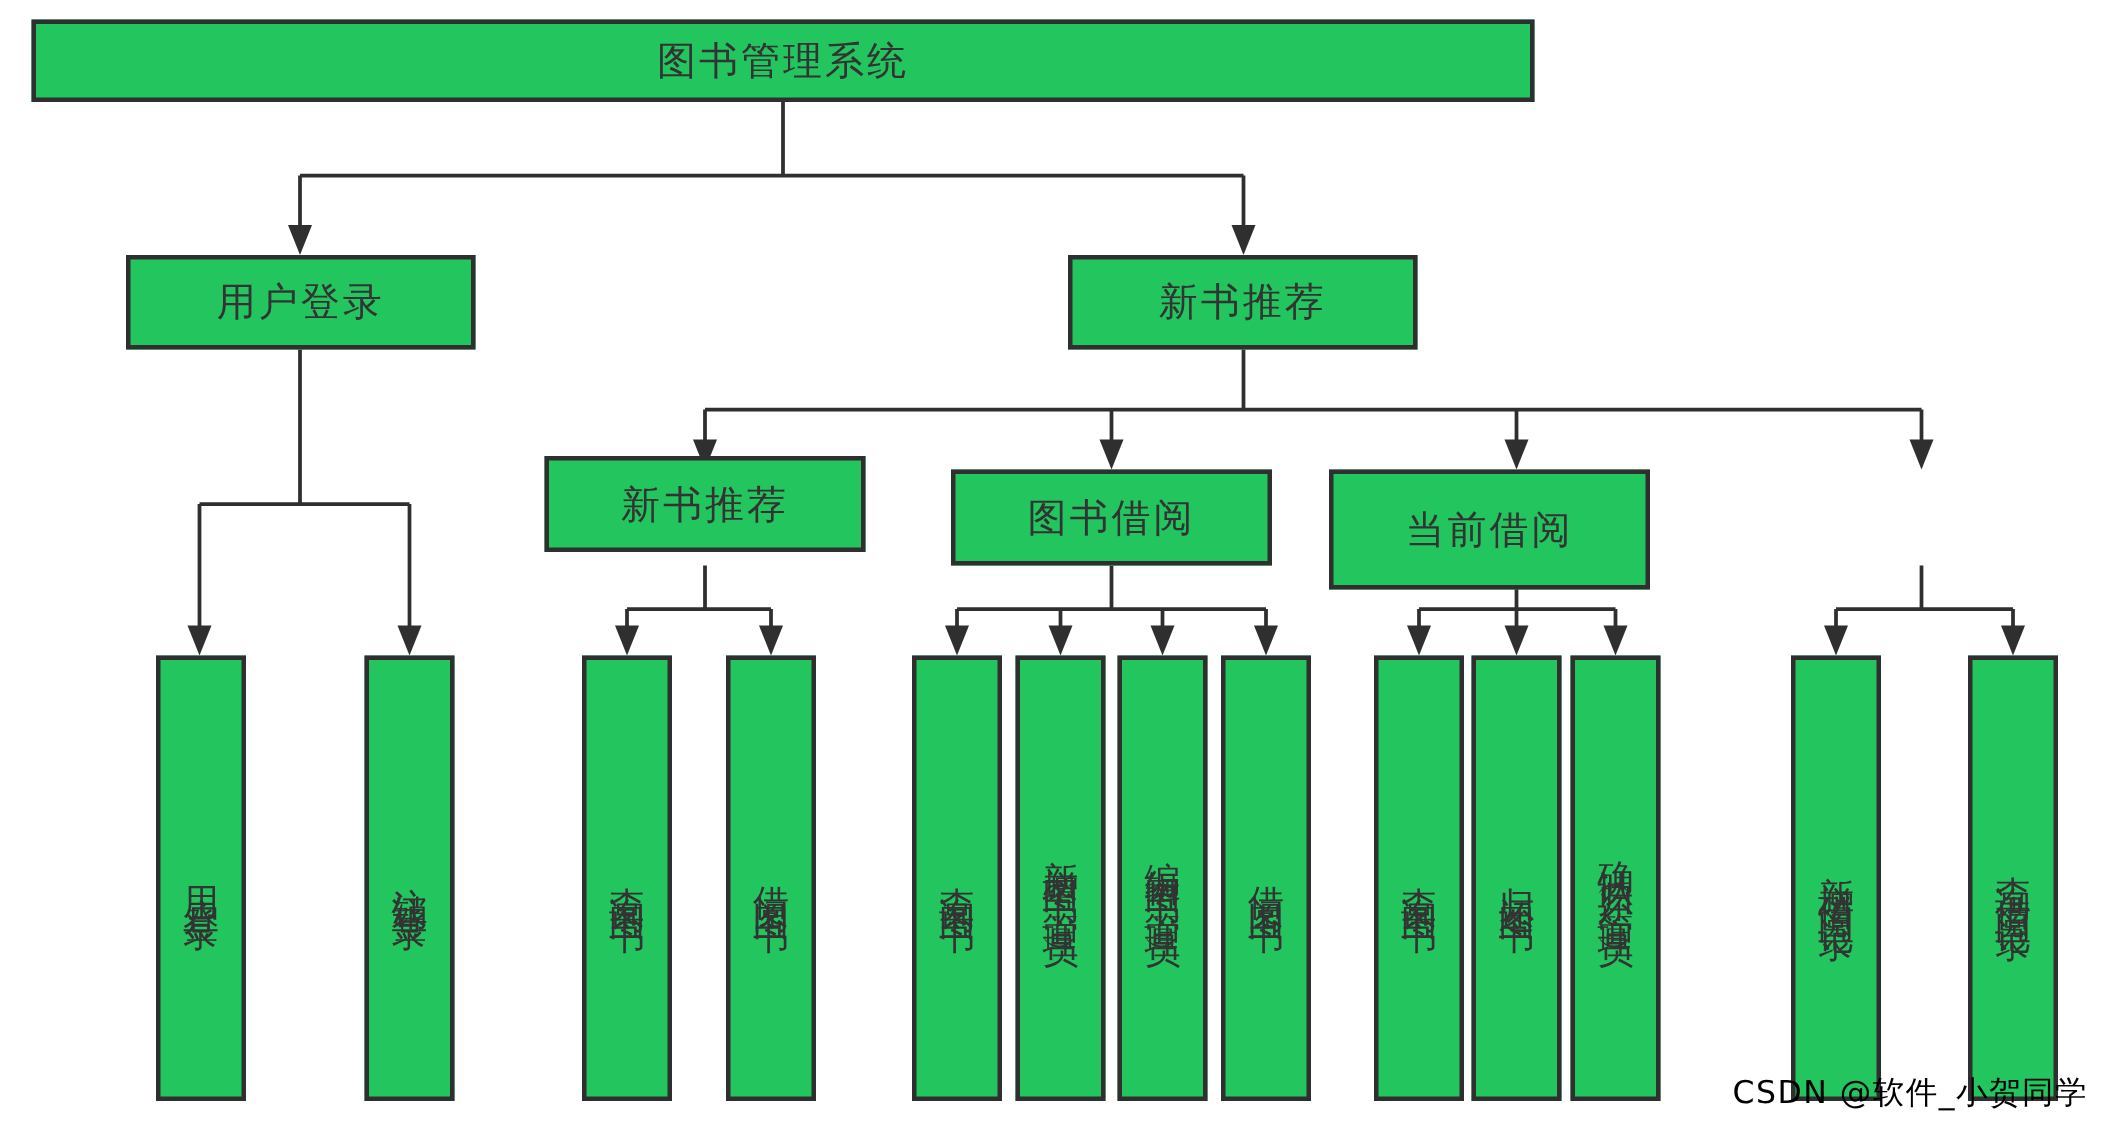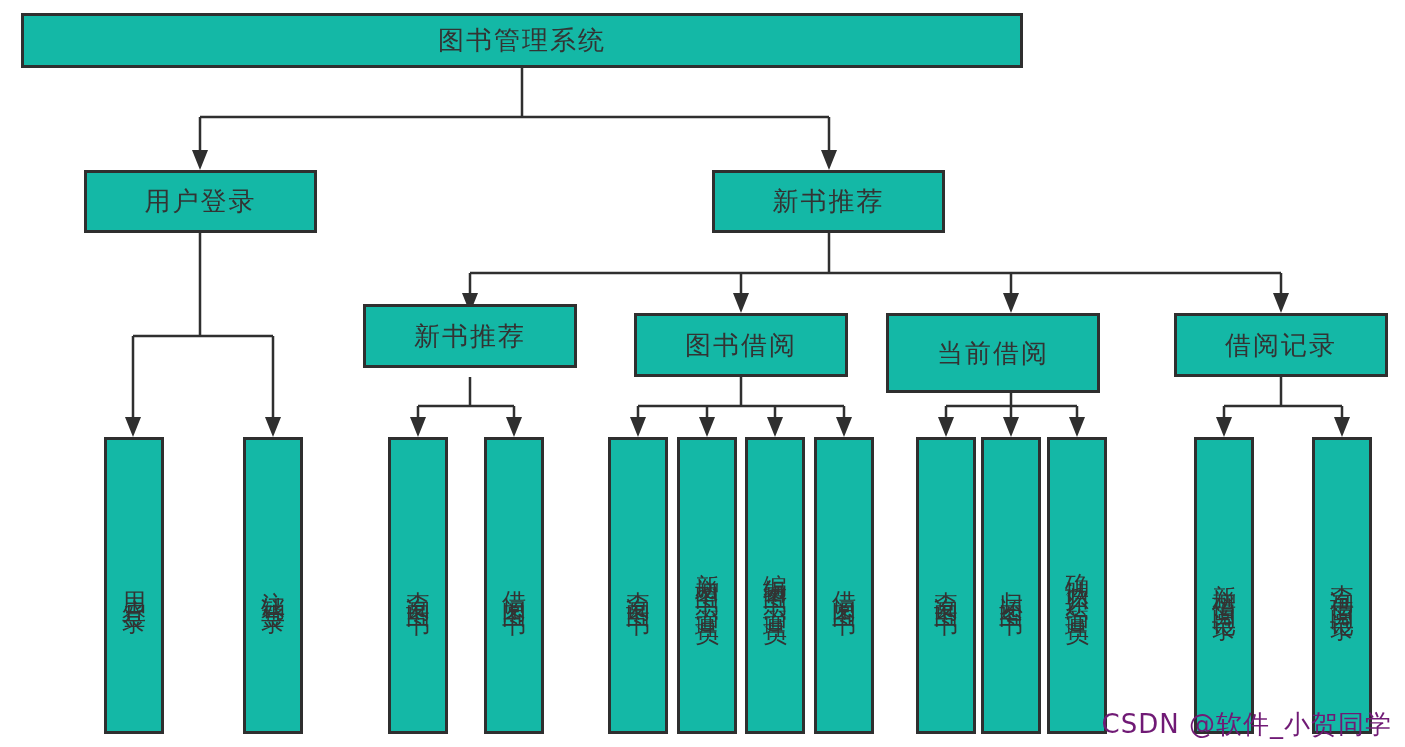--- a/index.html
+++ b/index.html
@@ -15,21 +15,21 @@
     font-family: "DejaVu Sans", "Liberation Sans", sans-serif;
     color: #333333;
     background: #ffffff;
   }
   svg.connectors {
     position: absolute; left: 0; top: 0; z-index: 0;
   }
   .box {
     position: absolute;
     border: 3px solid #2f2f2f;
-    background: #14b8a6;
+    background: #22c55e;
     display: flex;
     align-items: center;
     justify-content: center;
     z-index: 1;
     white-space: nowrap;
   }
   .hbox {
     font-size: 26px;
     letter-spacing: 2px;
   }
@@ -37,22 +37,22 @@
     width: 60px; height: 297px;
     writing-mode: vertical-rl;
     text-orientation: mixed;
     font-size: 24px;
     letter-spacing: 7px;
     white-space: normal;
   }
   .watermark {
     position: absolute;
     right: 13px; bottom: 5px;
-    font-size: 26px;
-    color: #701a75;
+    font-size: 21px;
+    color: #000000;
     letter-spacing: 1px;
     z-index: 2;
   }
 </style>
 </head>
 <body>
 
 <div class="stage">
 
   <svg class="connectors" width="1405" height="747" viewBox="0 0 1405 747">
@@ -89,21 +89,20 @@
   </svg>
 
   <div class="box hbox" style="left:21px;top:13px;width:1002px;height:55px">图书管理系统</div>
 
   <div class="box hbox" style="left:84px;top:170px;width:233px;height:63px">用户登录</div>
   <div class="box hbox" style="left:712px;top:170px;width:233px;height:63px">新书推荐</div>
 
   <div class="box hbox" style="left:363px;top:304px;width:214px;height:64px">新书推荐</div>
   <div class="box hbox" style="left:634px;top:313px;width:214px;height:64px">图书借阅</div>
   <div class="box hbox" style="left:886px;top:313px;width:214px;height:80px">当前借阅</div>
-  <div class="box hbox" style="left:1174px;top:313px;width:214px;height:64px">借阅记录</div>
 
   <div class="box vbox" style="left:104px;top:437px">用户登录</div>
   <div class="box vbox" style="left:243px;top:437px">注销登录</div>
 
   <div class="box vbox" style="left:388px;top:437px">查询图书</div>
   <div class="box vbox" style="left:484px;top:437px">借阅图书</div>
 
   <div class="box vbox" style="left:608px;top:437px">查询图书</div>
   <div class="box vbox" style="left:677px;top:437px">新增图书（管理员）</div>
   <div class="box vbox" style="left:745px;top:437px">编辑图书（管理员）</div>

